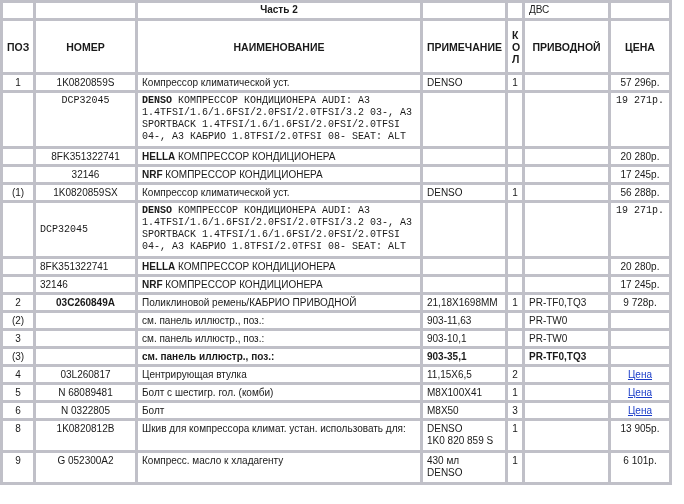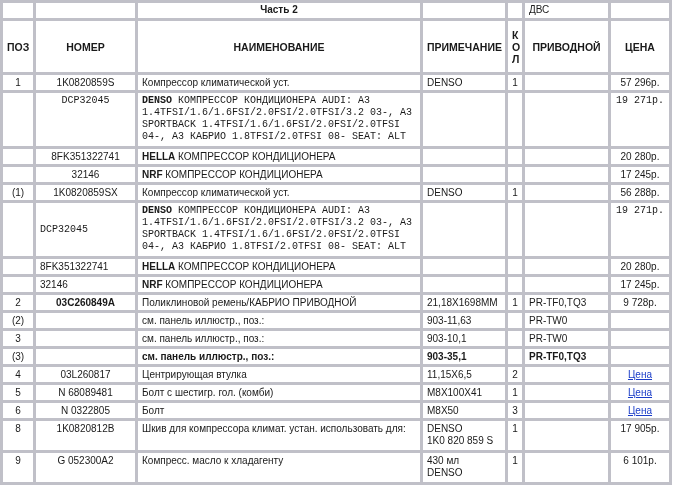--- a/index.html
+++ b/index.html
@@ -229,21 +229,21 @@
   <tr class="tall">
     <td class="c">8</td>
     <td class="c">1K0820812B</td>
     <td><span>Шкив для компрессора климат. устан. использовать для:</span></td>
     <td>
           <div>DENSO</div>
           <div>1K0 820 859 S</div>
         </td>
     <td class="c">1</td>
     <td></td>
-    <td class="r">17 905р.</td>
+    <td class="r">13 905р.</td>
   </tr>
 
   <tr class="tall">
     <td class="c">9</td>
     <td class="c">G 052300A2</td>
     <td><span>Компресс. масло к хладагенту</span></td>
     <td>
           <div>430 мл</div>
           <div>DENSO</div>
         </td>

